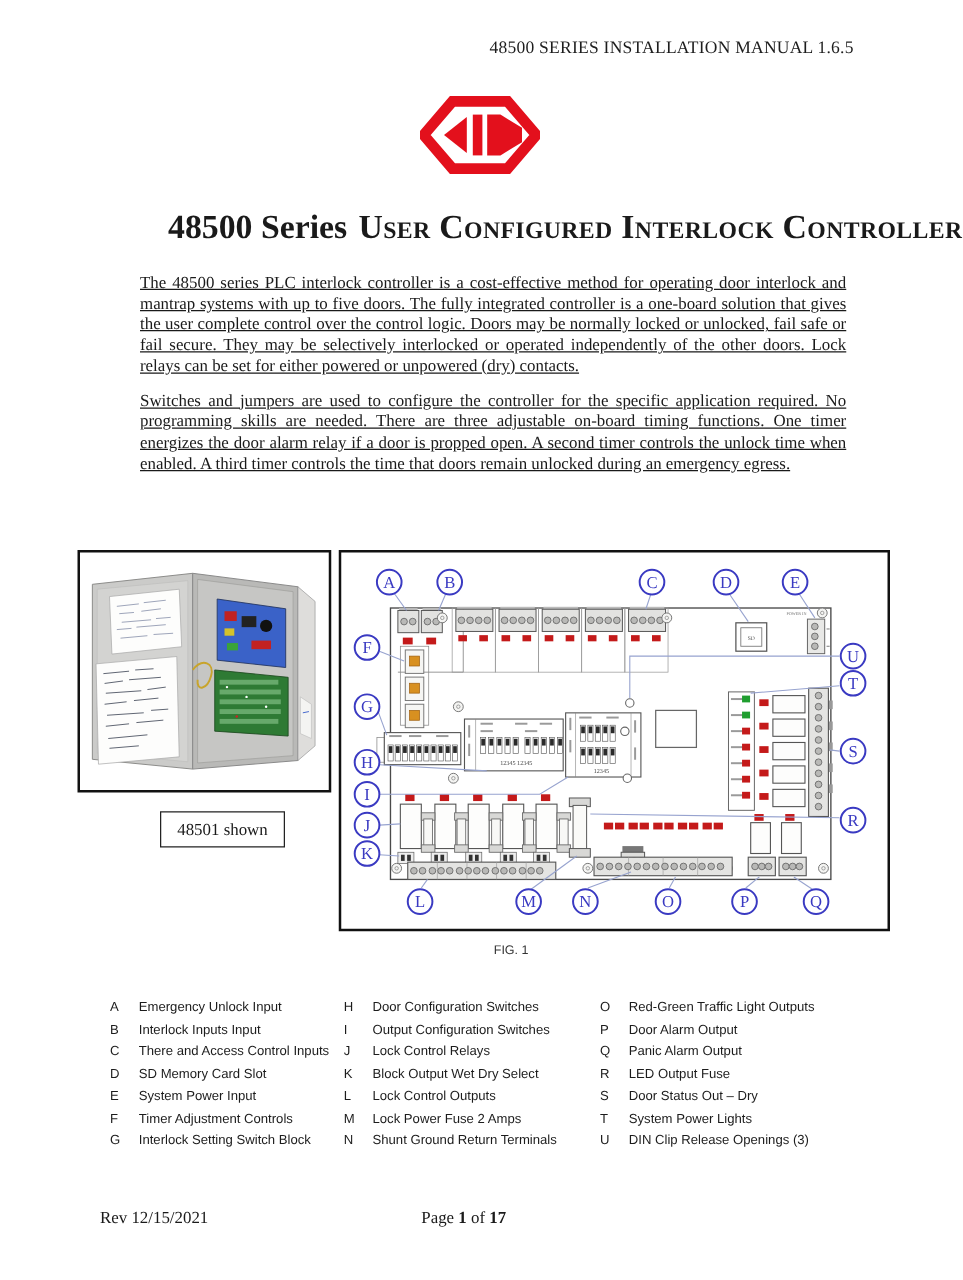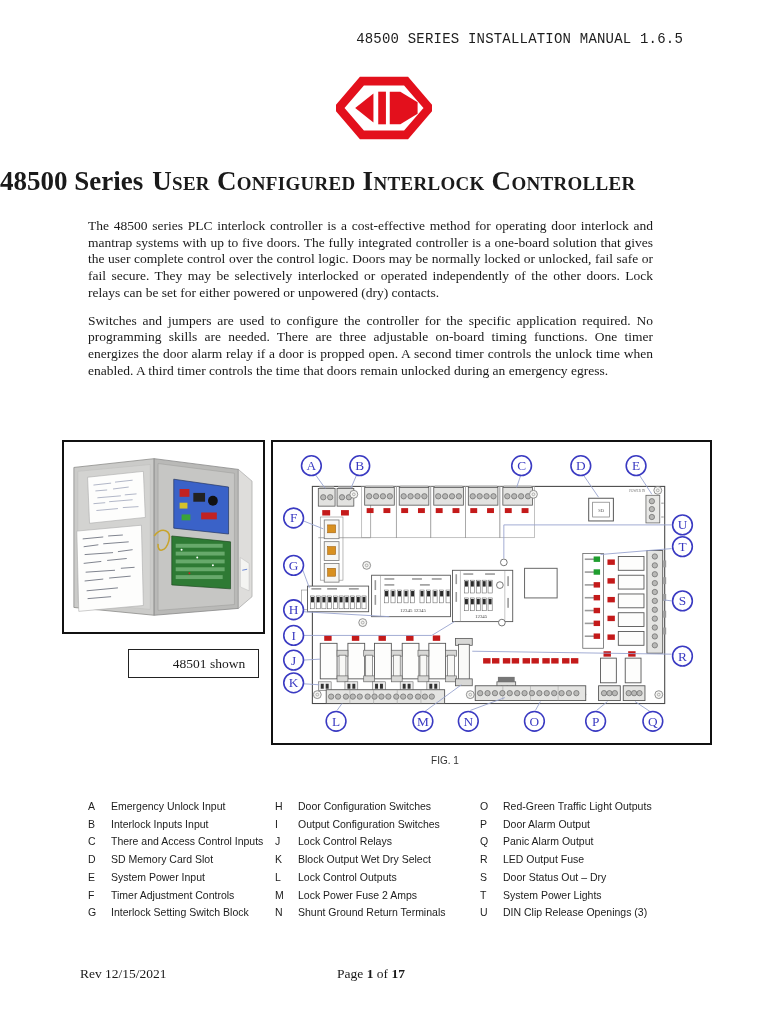--- a/index.html
+++ b/index.html
@@ -1,30 +1,30 @@
 <!DOCTYPE html>
 <html><head>
 <meta charset="utf-8">
 <style>
   html,body{margin:0;padding:0;background:#ffffff;}
   .page{position:relative;width:770px;height:1024px;background:#fff;overflow:hidden;
         font-family:"Liberation Serif",serif;color:#1a1a1a;}
-  .hdr{position:absolute;top:31px;right:87px;font-family:Liberation Mono, monospace;
+  .hdr{position:absolute;top:31px;right:87px;font-family:Liberation Serif, serif;
        font-size:14px;letter-spacing:.2px;color:#1d1d1d;}
   .logo{position:absolute;left:336px;top:76px;width:96px;height:64px;}
-  .title{position:absolute;left:0;top:166px;width:770px;text-align:left;
+  .title{position:absolute;left:0;top:166px;width:770px;text-align:right;
          font-weight:bold;font-size:27px;white-space:nowrap;}
   .title .sc{font-variant:small-caps;margin-left:9px;letter-spacing:.3px;}
-  .bodytext{position:absolute;left:88px;top:218px;width:565px;}
+  .bodytext{position:absolute;left:112px;top:218px;width:565px;text-decoration:underline;}
   .bodytext p{margin:0 0 11px 0;font-size:13.5px;line-height:16.7px;text-align:justify;}
   .photo-frame{position:absolute;left:62px;top:440px;width:199px;height:190px;border:2px solid #111;background:#fff;}
   .photo-label{position:absolute;left:128px;top:649px;width:98px;height:27px;border:1.5px solid #222;
-               text-align:center;line-height:27px;font-size:13.5px;background:#fff;padding-left:31px;}
+               text-align:center;line-height:27px;font-size:13.5px;background:#fff;}
   .diagram-frame{position:absolute;left:271px;top:440px;width:437px;height:301px;border:2px solid #111;background:#fff;}
-  .figcap{position:absolute;left:395px;top:755px;width:100px;text-align:center;
+  .figcap{position:absolute;left:395px;top:755px;width:100px;
           font-family:"Liberation Sans",sans-serif;font-size:10px;color:#333;}
   .legend{position:absolute;top:797px;font-family:"Liberation Sans",sans-serif;font-size:10.5px;color:#1c1c1c;}
   .legend .lrow{display:flex;height:17.75px;align-items:center;}
   .legend .lkey{width:23px;flex:0 0 23px;}
   .lg1{left:88px;width:182px;} .lg2{left:275px;width:198px;} .lg3{left:480px;width:215px;}
   .footer-rev{position:absolute;left:80px;top:966px;font-size:13.5px;text-align:right;}
   .footer-page{position:absolute;left:337px;top:966px;font-size:13.5px;}
   svg text{font-family:"Liberation Serif",serif;}
   .co circle{fill:#fff;stroke:#3a3ac2;stroke-width:1.6px;}
   .co text{fill:#3a3ac2;font-size:13.5px;text-anchor:middle;}

